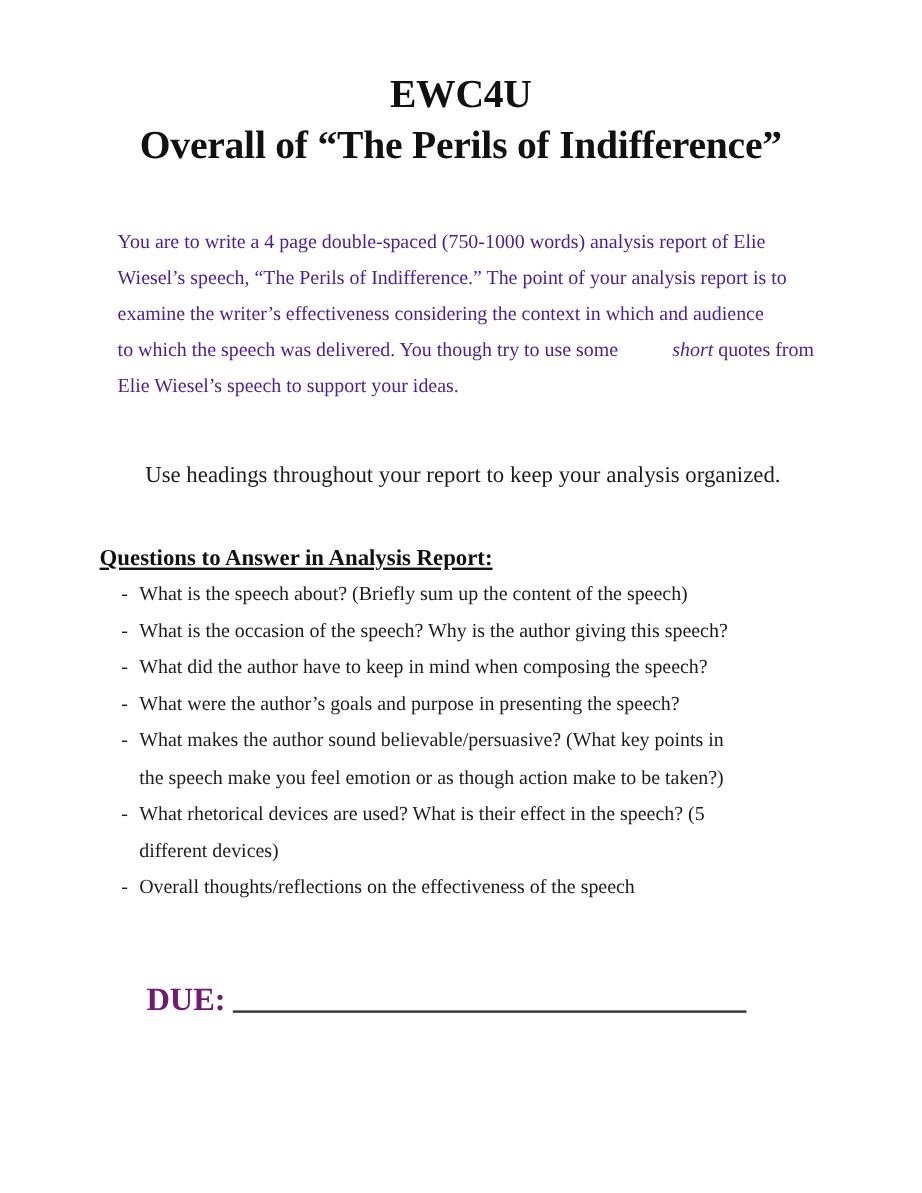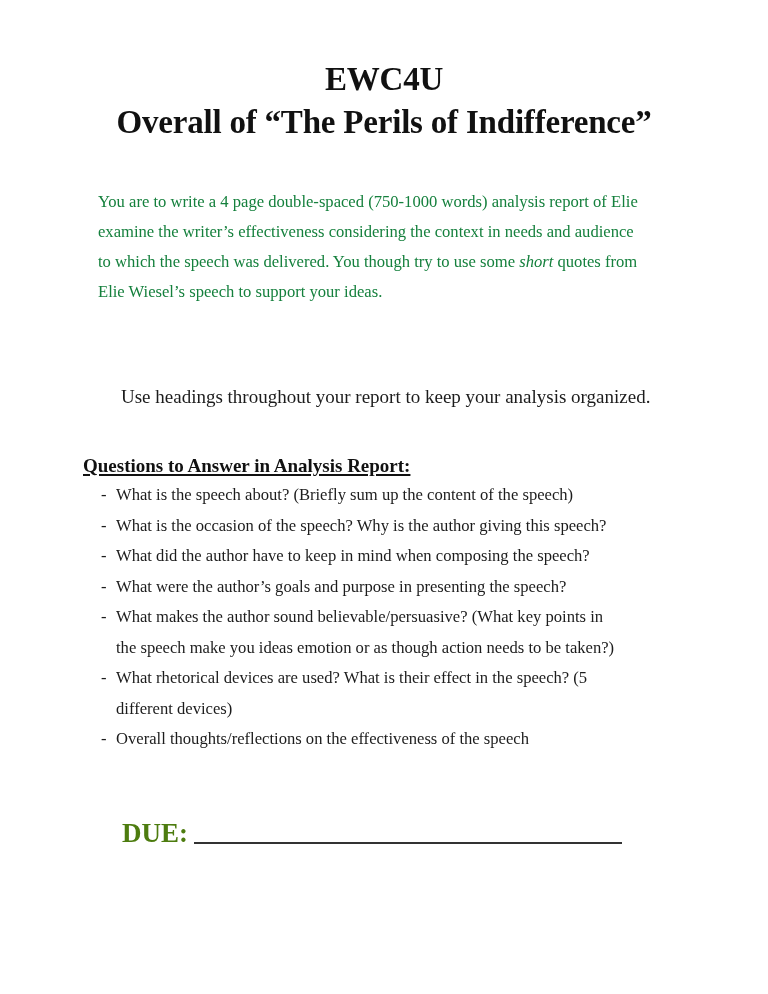--- a/index.html
+++ b/index.html
@@ -34,24 +34,24 @@
       letter-spacing: -0.2px;
     }
     .title-line { display: block; }
     .intro {
       position: absolute;
       left: 98px;
       top: 187px;
       width: 600px;
       font-size: 16.6px;
       line-height: 30px;
-      color: #15803d;
+      color: #4c1d95;
     }
     .intro-line { display: block; white-space: nowrap; }
-    .intro em { font-style: italic; }
+    .intro em { font-style: italic; margin-left: 41px; }
     .note {
       position: absolute;
       left: 121px;
       top: 386px;
       font-size: 19px;
       line-height: 22px;
       white-space: nowrap;
       color: #1c1c1c;
     }
     .q-heading {
@@ -89,21 +89,21 @@
     }
     .q-text { display: block; }
     .q-line { display: block; white-space: nowrap; }
     .due {
       position: absolute;
       left: 122px;
       top: 818px;
       font-size: 27px;
       font-weight: bold;
       white-space: nowrap;
-      color: #4d7c0f;
+      color: #701a75;
       display: flex;
       align-items: baseline;
     }
     .due-line {
       display: inline-block;
       width: 428px;
       height: 0;
       border-bottom: 2px solid #333;
       margin-left: 6px;
       position: relative;
@@ -115,21 +115,22 @@
 
 <div class="page">
 
   <div class="title-block">
     <span class="title-line">EWC4U</span>
     <span class="title-line">Overall of “The Perils of Indifference”</span>
   </div>
 
   <div class="intro">
     <span class="intro-line">You are to write a 4 page double-spaced (750-1000 words) analysis report of Elie</span>
-    <span class="intro-line">examine the writer’s effectiveness considering the context in needs and audience</span>
+    <span class="intro-line">Wiesel’s speech, “The Perils of Indifference.”  The point of your analysis report is to</span>
+    <span class="intro-line">examine the writer’s effectiveness considering the context in which and audience</span>
     <span class="intro-line"><span>to which the speech was delivered.  You though try to use some </span><em>short</em><span> quotes from</span></span>
     <span class="intro-line">Elie Wiesel’s speech to support your ideas.</span>
   </div>
 
   <div class="note">Use headings throughout your report to keep your analysis organized.</div>
 
   <div class="q-heading">Questions to Answer in Analysis Report:</div>
 
   <ul class="q-list">
     <li class="q-item">
@@ -153,21 +154,21 @@
     <li class="q-item">
       <span class="q-dash">-</span>
       <span class="q-text">
         <span class="q-line">What were the author’s goals and purpose in presenting the speech?</span>
       </span>
     </li>
     <li class="q-item">
       <span class="q-dash">-</span>
       <span class="q-text">
         <span class="q-line">What makes the author sound believable/persuasive?  (What key points in</span>
-        <span class="q-line">the speech make you ideas emotion or as though action needs to be taken?)</span>
+        <span class="q-line">the speech make you feel emotion or as though action make to be taken?)</span>
       </span>
     </li>
     <li class="q-item">
       <span class="q-dash">-</span>
       <span class="q-text">
         <span class="q-line">What rhetorical devices are used?  What is their effect in the speech?  (5</span>
         <span class="q-line">different devices)</span>
       </span>
     </li>
     <li class="q-item">

